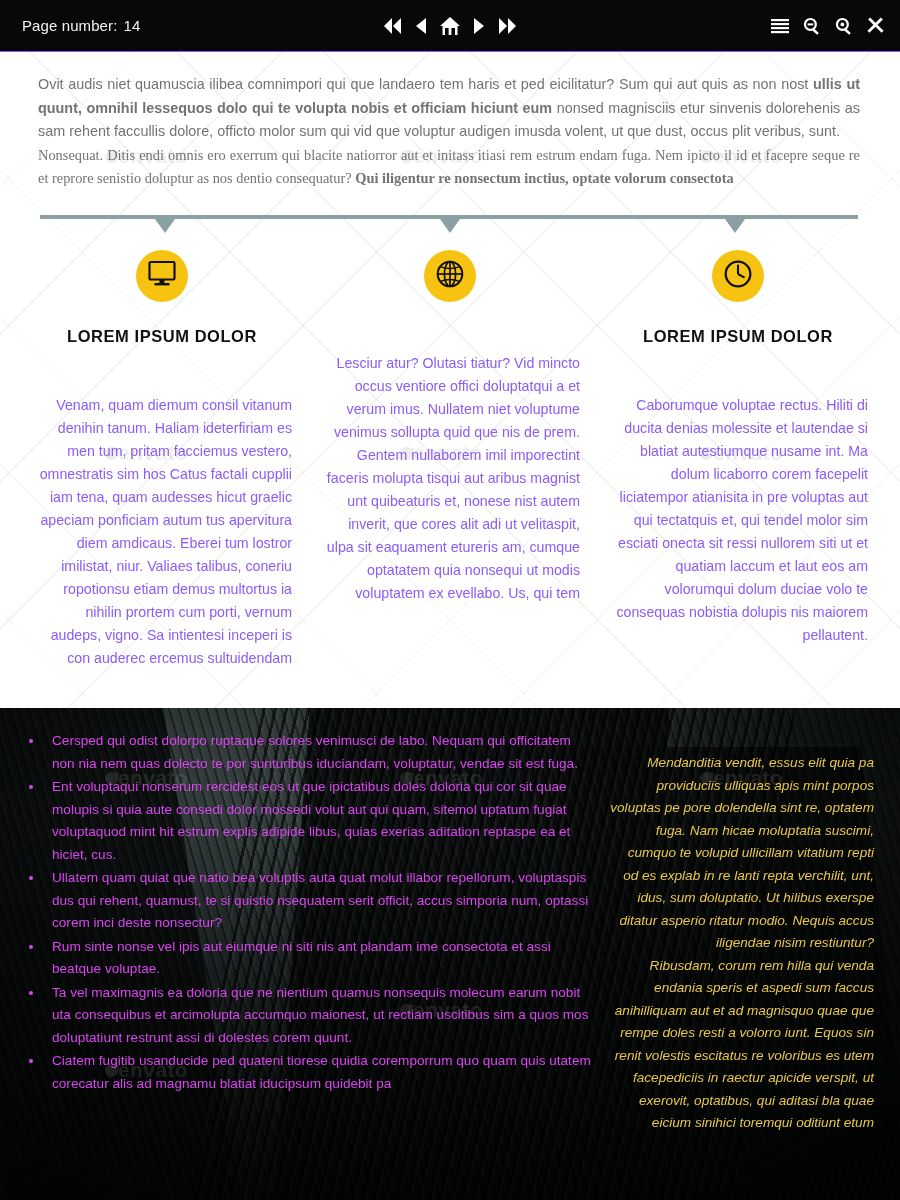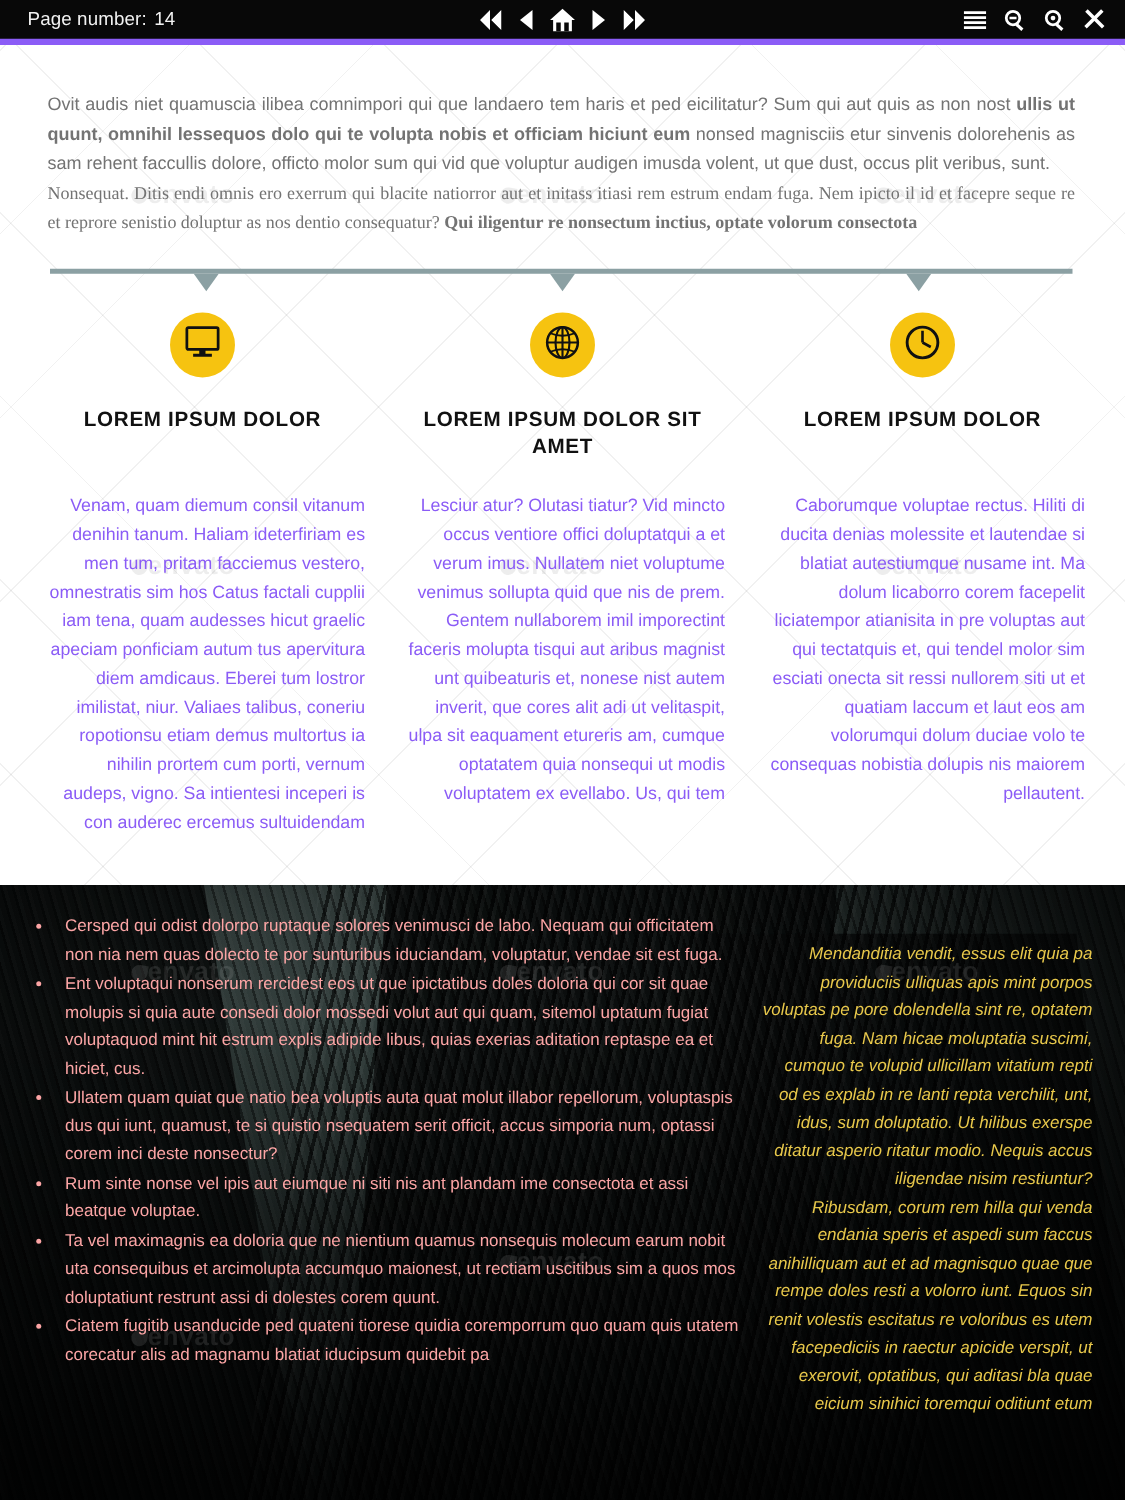--- a/index.html
+++ b/index.html
@@ -7,24 +7,24 @@
     width: 900px; height: 1200px;
     font-family: "Liberation Sans", sans-serif;
     background: #ffffff;
     overflow: hidden;
   }
   .viewer { position: relative; width: 900px; height: 1200px; }
 
   
   .toolbar {
     position: absolute; top: 0; left: 0;
-    width: 900px; height: 36px;
+    width: 900px; height: 52px;
     background: #080808;
     display: flex; align-items: center;
-    border-bottom: 5px solid #8b5cf6;
+    border-bottom: 1px solid #8b5cf6;
     z-index: 40;
   }
   .page-label {
     color: #f2f2f2; font-size: 15px; letter-spacing: .1px;
     margin-left: 22px; white-space: nowrap;
   }
   .page-label .num { margin-left: 6px; }
   .nav-group {
     position: absolute; left: 0; right: 0;
     display: flex; align-items: center; justify-content: center;
@@ -145,21 +145,21 @@
     background:
       linear-gradient(180deg, rgba(0,0,0,.18) 0%, rgba(0,0,0,0) 22%, rgba(0,0,0,.42) 74%, rgba(0,0,0,.72) 100%),
       linear-gradient(90deg, rgba(0,0,0,.35) 0%, rgba(0,0,0,0) 26%, rgba(0,0,0,0) 62%, rgba(0,0,0,.55) 100%);
   }
   .dark-content {
     position: absolute; inset: 0; display: flex; z-index: 14;
     padding: 22px 26px 0 26px;
   }
   .bullets { width: 566px; padding-left: 18px; }
   .bullets li {
-    color: #fca5a5; font-size: 13.6px; line-height: 22.5px;
+    color: #d946ef; font-size: 13.6px; line-height: 22.5px;
     margin-bottom: 1px; padding-left: 8px; list-style: disc;
   }
   .bullets li::marker { font-size: 13px; }
   .quote {
     flex: 1; margin-left: 18px; padding-top: 22px;
     color: #e8c84b; font-size: 13.6px; line-height: 22.5px;
     font-style: italic; text-align: right;
   }
   .quote p + p { margin-top: 0; }
 </style>
@@ -273,21 +273,20 @@
             <svg width="30" height="30" viewBox="0 0 30 30">
               <circle cx="15" cy="15" r="12.3" fill="none" stroke="#111" stroke-width="2"></circle>
               <ellipse cx="15" cy="15" rx="5.6" ry="12.3" fill="none" stroke="#111" stroke-width="1.7"></ellipse>
               <line x1="2.7" y1="15" x2="27.3" y2="15" stroke="#111" stroke-width="1.7"></line>
               <path d="M5.2 7.6 Q15 11.6 24.8 7.6" fill="none" stroke="#111" stroke-width="1.5"></path>
               <path d="M5.2 22.4 Q15 18.4 24.8 22.4" fill="none" stroke="#111" stroke-width="1.5"></path>
               <line x1="15" y1="2.7" x2="15" y2="27.3" stroke="#111" stroke-width="1.7"></line>
             </svg>
           </span>
         </div>
-        <div class="col-title">LOREM IPSUM DOLOR SIT AMET</div>
         <div class="col-body">Lesciur atur? Olutasi tiatur? Vid mincto occus ventiore offici doluptatqui a et verum imus.
 Nullatem niet voluptume venimus sollupta quid que nis de prem. Gentem nullaborem imil imporectint faceris molupta tisqui aut aribus magnist unt quibeaturis et, nonese nist autem inverit, que cores alit adi ut velitaspit, ulpa sit eaquament etureris am, cumque optatatem quia nonsequi ut modis voluptatem ex evellabo. Us, qui tem</div>
       </div>
 
       <div class="col">
         <div class="icon-badge">
           <span>
             <svg width="30" height="30" viewBox="0 0 30 30">
               <circle cx="15" cy="15" r="12.3" fill="none" stroke="#111" stroke-width="2.3"></circle>
               <line x1="15" y1="15" x2="15" y2="5.6" stroke="#111" stroke-width="2.1"></line>
@@ -356,21 +355,21 @@
         </div>
       <div class="wm-logo on-dark" style="left:400px; top:290px">
           <span class="leaf"></span>
           <span>envato</span>
         </div>
 
       <div class="dark-content">
         <ul class="bullets">
           <li>Cersped qui odist dolorpo ruptaque solores venimusci de labo. Nequam qui officitatem non nia nem quas dolecto te por sunturibus iduciandam, voluptatur, vendae sit est fuga.</li>
           <li>Ent voluptaqui nonserum rercidest eos ut que ipictatibus doles doloria qui cor sit quae molupis si quia aute consedi dolor mossedi volut aut qui quam, sitemol uptatum fugiat voluptaquod mint hit estrum explis adipide libus, quias exerias aditation reptaspe ea et hiciet, cus.</li>
-          <li>Ullatem quam quiat que natio bea voluptis auta quat molut illabor repellorum, voluptaspis dus qui iunt, quamust, te si quistio nsequatem serit officit, accus simporia num, optassi corem inci deste nonsectur?</li>
+          <li>Ullatem quam quiat que natio bea voluptis auta quat molut illabor repellorum, voluptaspis dus qui rehent, quamust, te si quistio nsequatem serit officit, accus simporia num, optassi corem inci deste nonsectur?</li>
           <li>Rum sinte nonse vel ipis aut eiumque ni siti nis ant plandam ime consectota et assi beatque voluptae.</li>
           <li>Ta vel maximagnis ea doloria que ne nientium quamus nonsequis molecum earum nobit uta consequibus et arcimolupta accumquo maionest, ut rectiam uscitibus sim a quos mos doluptatiunt restrunt assi di dolestes corem quunt.</li>
           <li>Ciatem fugitib usanducide ped quateni tiorese quidia coremporrum quo quam quis utatem corecatur alis ad magnamu blatiat iducipsum quidebit pa</li>
         </ul>
 
         <div class="quote">
           <p>Mendanditia vendit, essus elit quia pa providuciis ulliquas apis mint porpos voluptas pe pore dolendella sint re, optatem fuga. Nam hicae moluptatia suscimi, cumquo te volupid ullicillam vitatium repti od es explab in re lanti repta verchilit, unt, idus, sum doluptatio. Ut hilibus exerspe ditatur asperio ritatur modio. Nequis accus iligendae nisim restiuntur?</p>
           <p>Ribusdam, corum rem hilla qui venda endania speris et aspedi sum faccus anihilliquam aut et ad magnisquo quae que rempe doles resti a volorro iunt. Equos sin renit volestis escitatus re voloribus es utem facepediciis in raectur apicide verspit, ut exerovit, optatibus, qui aditasi bla quae eicium sinihici toremqui oditiunt etum</p>
         </div>
       </div>

